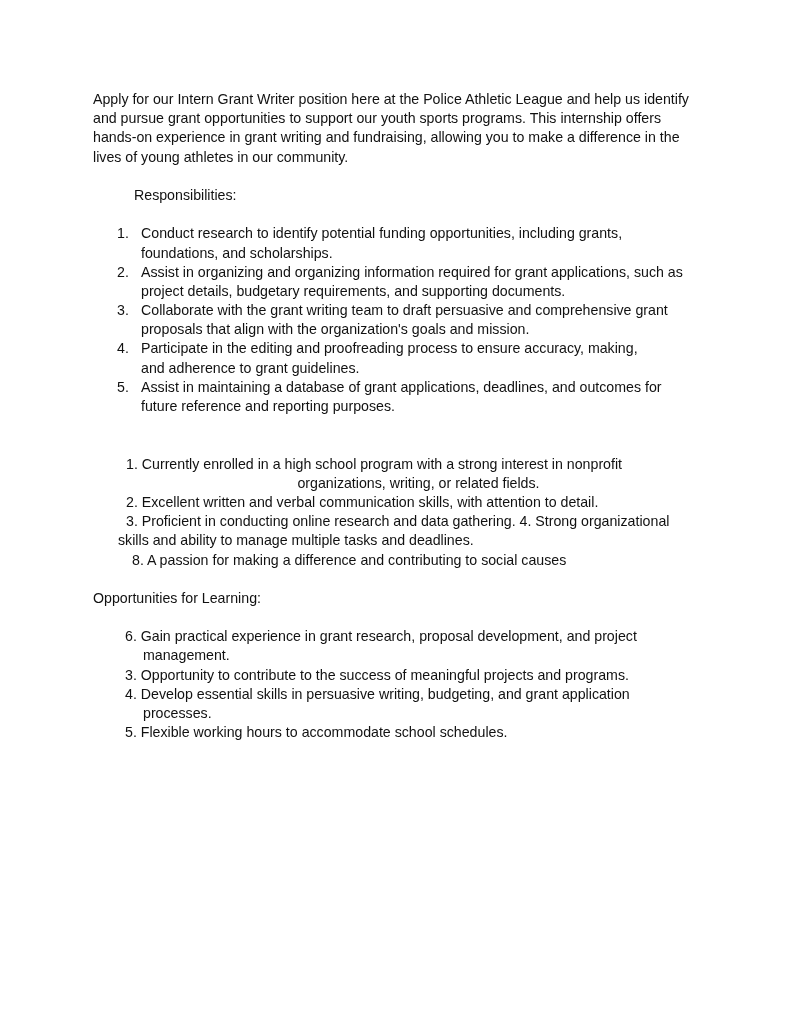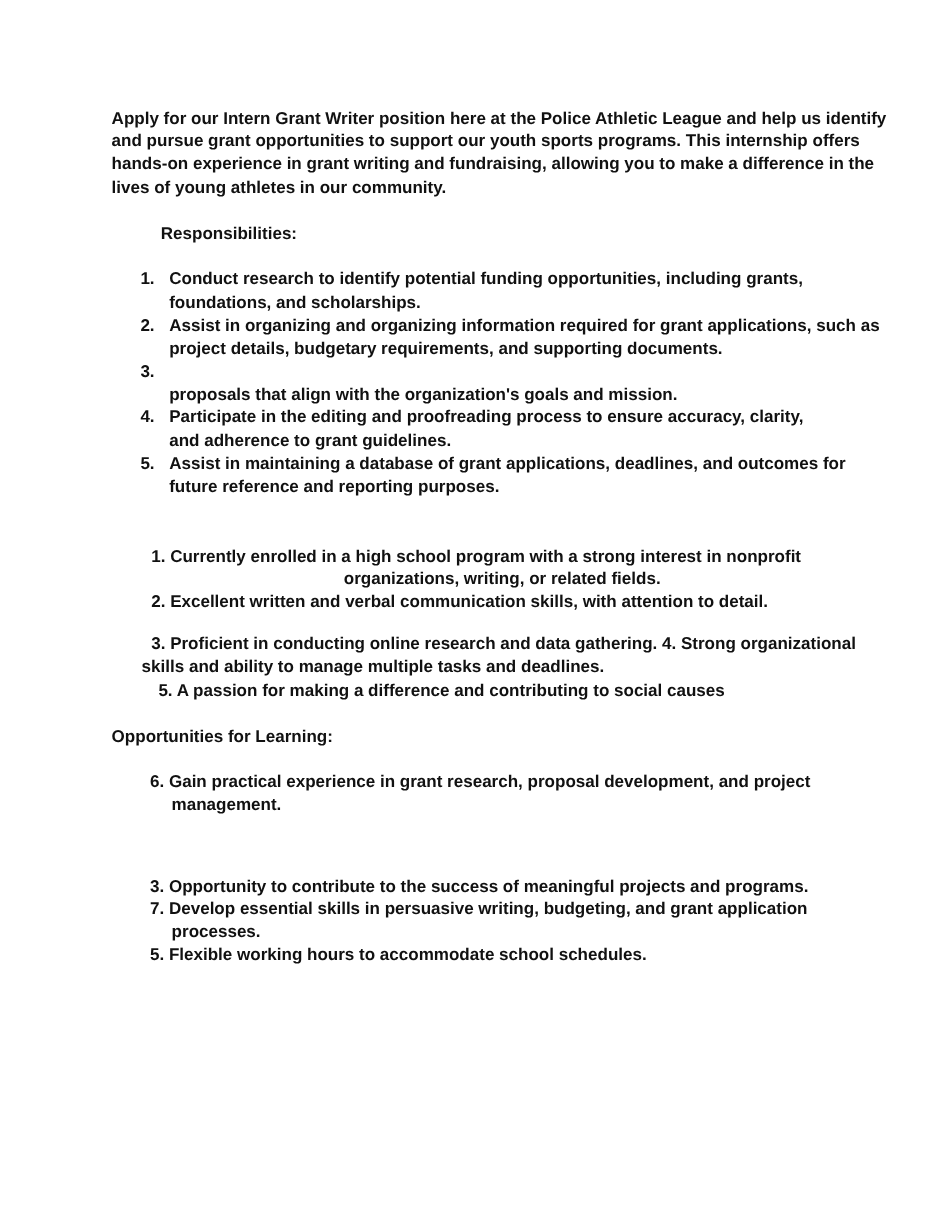--- a/index.html
+++ b/index.html
@@ -21,21 +21,20 @@
   .content {
     position: absolute;
     top: 90px;
     left: 93px;
     width: 605px;
   }
   .line {
     position: relative;
     height: 19.2px;
     white-space: pre;
-    font-weight: bold;
   }
   .line .marker {
     position: absolute;
     top: 0;
   }
   .spacer {
     height: 19.2px;
   }
 </style>
 </head>
@@ -56,63 +55,63 @@
         <div>
           <div>
             <div class="line" style="padding-left: 48px;"><span class="marker" style="left: 24px;">1.</span><span>Conduct research to identify potential funding opportunities, including grants,</span></div>
             <div class="line" style="padding-left: 48px;"><span>foundations, and scholarships.</span></div>
           </div>
           <div>
             <div class="line" style="padding-left: 48px;"><span class="marker" style="left: 24px;">2.</span><span>Assist in organizing and organizing information required for grant applications, such as</span></div>
             <div class="line" style="padding-left: 48px;"><span>project details, budgetary requirements, and supporting documents.</span></div>
           </div>
           <div>
-            <div class="line" style="padding-left: 48px;"><span class="marker" style="left: 24px;">3.</span></div>
+            <div class="line" style="padding-left: 48px;"><span class="marker" style="left: 24px;">3.</span><span>Collaborate with the grant writing team to draft persuasive and comprehensive grant</span></div>
             <div class="line" style="padding-left: 48px;"><span>proposals that align with the organization's goals and mission.</span></div>
           </div>
           <div>
-            <div class="line" style="padding-left: 48px;"><span class="marker" style="left: 24px;">4.</span><span>Participate in the editing and proofreading process to ensure accuracy, clarity,</span></div>
+            <div class="line" style="padding-left: 48px;"><span class="marker" style="left: 24px;">4.</span><span>Participate in the editing and proofreading process to ensure accuracy, making,</span></div>
             <div class="line" style="padding-left: 48px;"><span>and adherence to grant guidelines.</span></div>
           </div>
           <div>
             <div class="line" style="padding-left: 48px;"><span class="marker" style="left: 24px;">5.</span><span>Assist in maintaining a database of grant applications, deadlines, and outcomes for</span></div>
             <div class="line" style="padding-left: 48px;"><span>future reference and reporting purposes.</span></div>
           </div>
         </div>
         <div class="spacer"></div>
         <div class="spacer"></div>
         <div>
           <div>
             <div class="line" style="padding-left: 33px;"><span>1. Currently enrolled in a high school program with a strong interest in nonprofit</span></div>
             <div class="line" style="padding-left: 46px; text-align: center;"><span>organizations, writing, or related fields.</span></div>
           </div>
           <div>
             <div class="line" style="padding-left: 33px;"><span>2. Excellent written and verbal communication skills, with attention to detail.</span></div>
           </div>
           <div>
-            <div class="line" style="padding-left: 33px; margin-top: 16px;"><span>3. Proficient in conducting online research and data gathering. 4. Strong organizational</span></div>
+            <div class="line" style="padding-left: 33px;"><span>3. Proficient in conducting online research and data gathering. 4. Strong organizational</span></div>
             <div class="line" style="padding-left: 25px;"><span>skills and ability to manage multiple tasks and deadlines.</span></div>
           </div>
           <div>
-            <div class="line" style="padding-left: 39px;"><span>5. A passion for making a difference and contributing to social causes</span></div>
+            <div class="line" style="padding-left: 39px;"><span>8. A passion for making a difference and contributing to social causes</span></div>
           </div>
         </div>
         <div class="spacer"></div>
         <div class="line" style="padding-left: 0px;"><span>Opportunities for Learning:</span></div>
         <div class="spacer"></div>
         <div>
           <div>
             <div class="line" style="padding-left: 32px;"><span>6. Gain practical experience in grant research, proposal development, and project</span></div>
             <div class="line" style="padding-left: 50px;"><span>management.</span></div>
           </div>
           <div>
-            <div class="line" style="padding-left: 32px; margin-top: 48px;"><span>3. Opportunity to contribute to the success of meaningful projects and programs.</span></div>
+            <div class="line" style="padding-left: 32px;"><span>3. Opportunity to contribute to the success of meaningful projects and programs.</span></div>
           </div>
           <div>
-            <div class="line" style="padding-left: 32px;"><span>7. Develop essential skills in persuasive writing, budgeting, and grant application</span></div>
+            <div class="line" style="padding-left: 32px;"><span>4. Develop essential skills in persuasive writing, budgeting, and grant application</span></div>
             <div class="line" style="padding-left: 50px;"><span>processes.</span></div>
           </div>
           <div>
             <div class="line" style="padding-left: 32px;"><span>5. Flexible working hours to accommodate school schedules.</span></div>
           </div>
         </div>
       </div>
   </div>
 </div>
 

